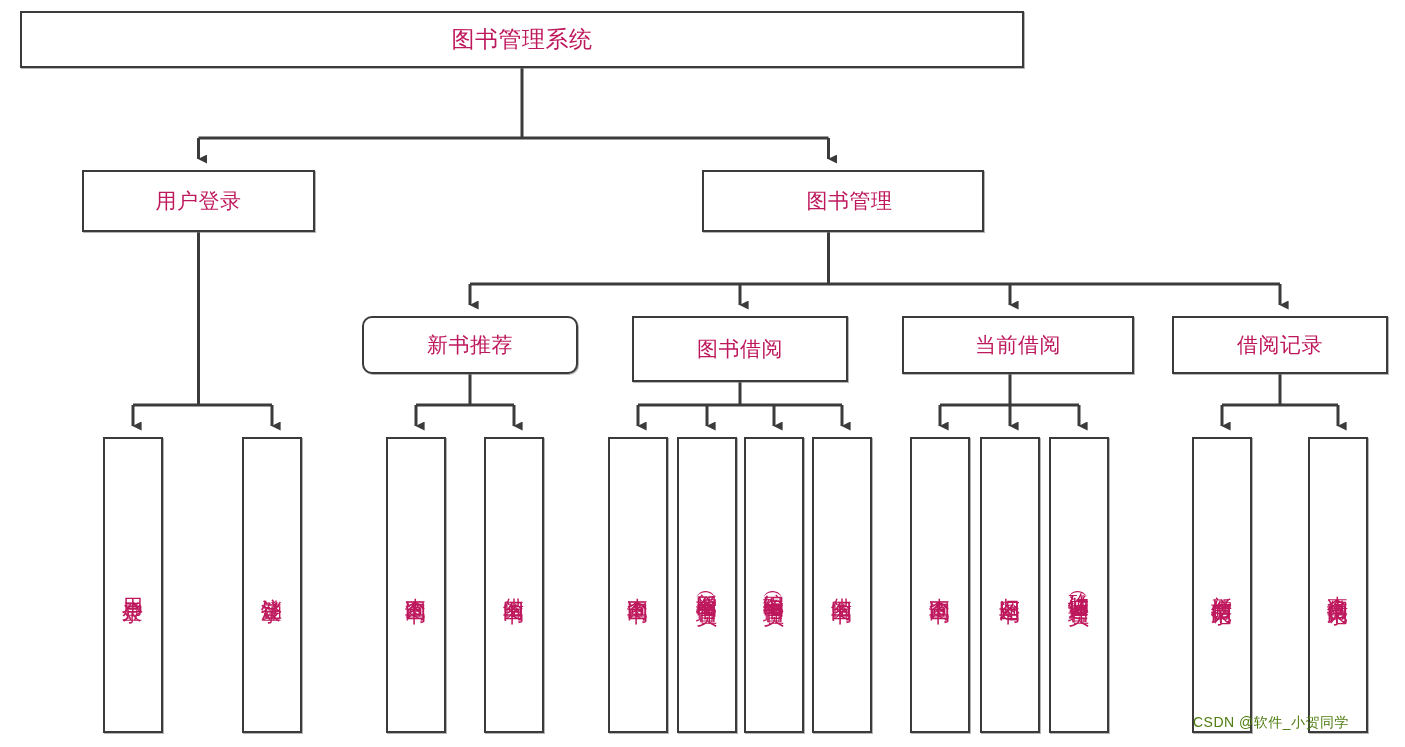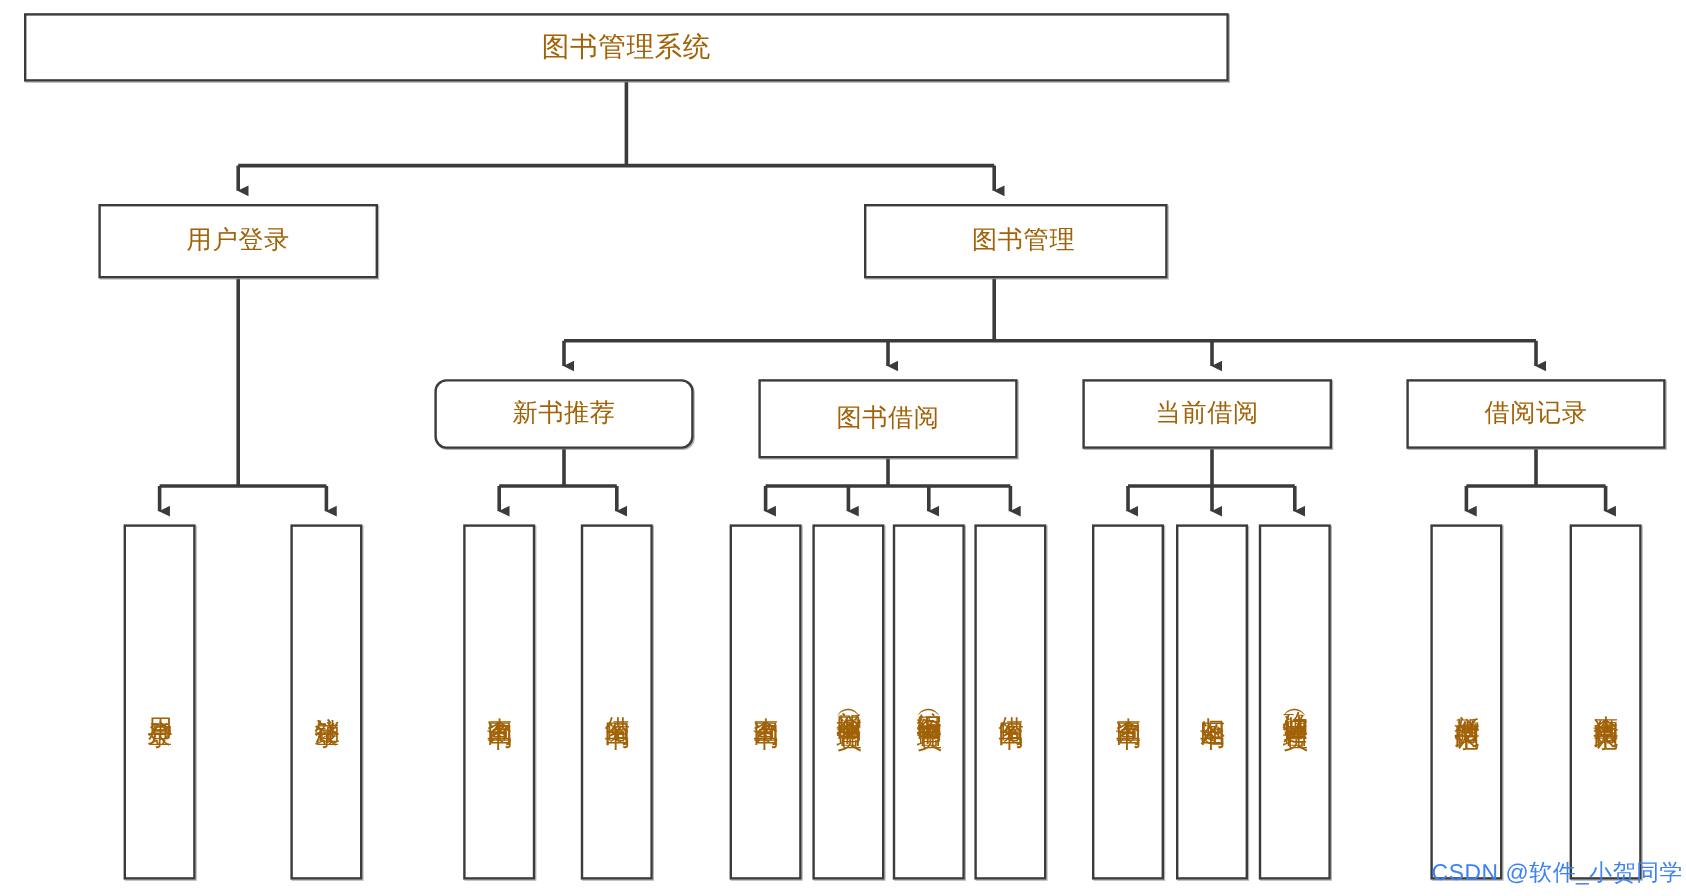--- a/index.html
+++ b/index.html
@@ -29,43 +29,43 @@
     position: absolute;
     box-sizing: border-box;
     border: 2px solid #3b3b3b;
     background: #ffffff;
     display: flex;
     align-items: center;
     justify-content: center;
     box-shadow: 1px 1px 0 rgba(120,120,120,0.55);
   }
   .node-label {
-    color: #a16207;
+    color: #be185d;
     font-size: 21px;
     line-height: 1.12;
     letter-spacing: 0.5px;
     white-space: nowrap;
     text-align: center;
   }
   .node-box.vertical .node-label {
     writing-mode: vertical-rl;
     text-orientation: upright;
     font-size: 21px;
     letter-spacing: 2px;
     line-height: 1;
     max-height: 100%;
     white-space: nowrap;
   }
   .node-box.level-0 .node-label {
     font-size: 23px;
   }
   .watermark {
     position: absolute;
-    color: #3b82f6;
-    font-size: 19px;
+    color: #4d7c0f;
+    font-size: 14px;
     letter-spacing: 0.5px;
     white-space: nowrap;
     user-select: none;
     pointer-events: none;
   }
 </style>
 </head>
 <body>
 
 <div id="diagram-canvas">
@@ -113,30 +113,30 @@
       </g>
   </svg>
 
   <div id="node-layer">
       <div class="node-box level-0" style="left: 20px; top: 11px; width: 1004px; height: 57px;">
         <span class="node-label">图书管理系统</span>
       </div>
       <div class="node-box level-1" style="left: 82px; top: 170px; width: 233px; height: 62px;">
         <span class="node-label">用户登录</span>
       </div>
-      <div class="node-box level-1" style="left: 720px; top: 170px; width: 253px; height: 62px; padding-left: 13px;">
+      <div class="node-box level-1" style="left: 702px; top: 170px; width: 282px; height: 62px; padding-left: 13px;">
         <span class="node-label">图书管理</span>
       </div>
       <div class="node-box level-2" style="left: 362px; top: 316px; width: 216px; height: 58px; border-radius: 10px;">
         <span class="node-label">新书推荐</span>
       </div>
       <div class="node-box level-2" style="left: 632px; top: 316px; width: 216px; height: 66px;">
         <span class="node-label">图书借阅</span>
       </div>
-      <div class="node-box level-2" style="left: 902px; top: 316px; width: 208px; height: 58px;">
+      <div class="node-box level-2" style="left: 902px; top: 316px; width: 232px; height: 58px;">
         <span class="node-label">当前借阅</span>
       </div>
       <div class="node-box level-2" style="left: 1172px; top: 316px; width: 216px; height: 58px;">
         <span class="node-label">借阅记录</span>
       </div>
       <div class="node-box level-3 vertical" style="left: 103px; top: 437px; width: 60px; height: 296px;">
         <span class="node-label">用户登录</span>
       </div>
       <div class="node-box level-3 vertical" style="left: 242px; top: 437px; width: 60px; height: 296px;">
         <span class="node-label">注销登录</span>

